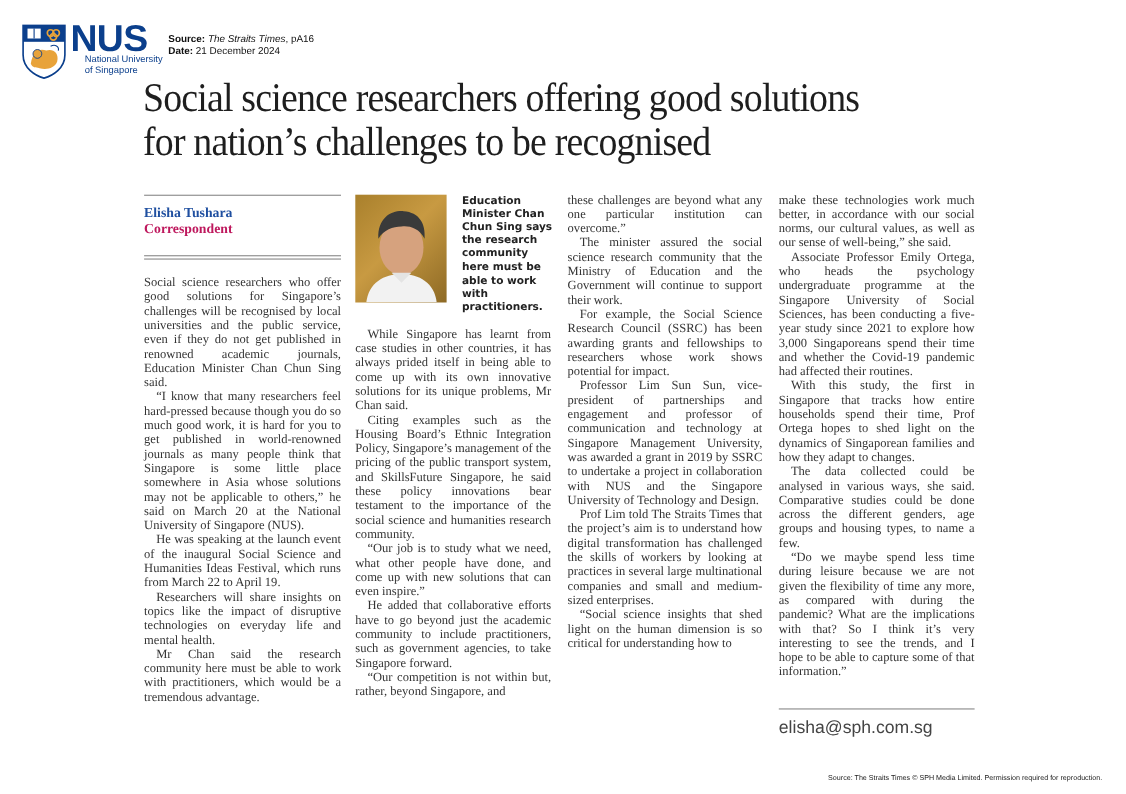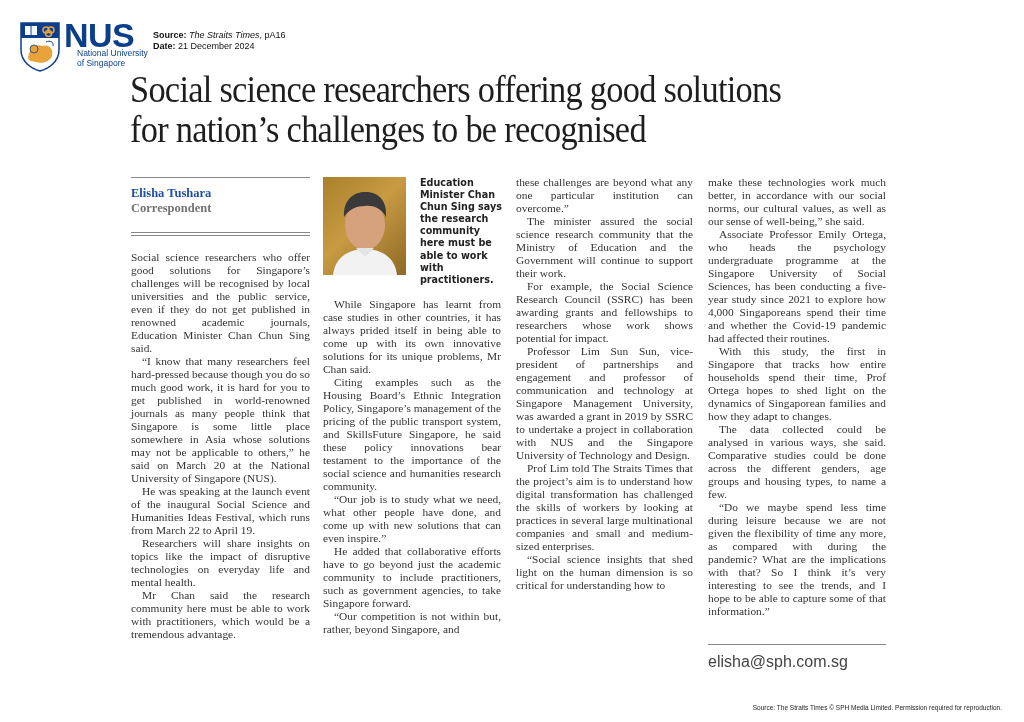--- a/index.html
+++ b/index.html
@@ -16,21 +16,21 @@
   .col { position:absolute; font-family:"Liberation Serif", serif; font-size:11.4px; line-height:13px; color:#333; text-align:justify; hyphens:auto; }
   .col p { margin:0; text-indent:11px; }
   .col p.first { text-indent:0; }
   .c1 { left:131px; top:251px; width:179px; }
   .c2 { left:323px; top:298px; width:178px; }
   .c3 { left:516px; top:176px; width:177px; }
   .c4 { left:708px; top:176px; width:178px; }
   .rule { position:absolute; left:131px; width:179px; border-top:1px solid #888; }
   .byline { position:absolute; left:131px; top:186px; font-family:"Liberation Serif", serif; font-weight:bold; }
   .byline .name { color:#1f4fa0; font-size:12.5px; line-height:15px; }
-  .byline .role { color:#737373; font-size:12.5px; line-height:15px; }
+  .byline .role { color:#be185d; font-size:12.5px; line-height:15px; }
   .photo { position:absolute; left:323px; top:177px; width:83px; height:98px; background:linear-gradient(135deg,#a9802c 0%,#c89a42 45%,#8e6a25 100%); overflow:hidden; }
   .caption { position:absolute; left:420px; top:177px; width:85px; font-family:"DejaVu Sans", sans-serif; font-weight:bold; font-size:9.6px; line-height:12.1px; color:#222; }
   .email-rule { position:absolute; left:708px; top:644px; width:178px; border-top:1px solid #888; }
   .email { position:absolute; left:708px; top:653px; font-family:Liberation Sans, sans-serif; font-size:16px; color:#444; }
   .footer { position:absolute; right:22px; top:704px; font-family:"Liberation Sans", sans-serif; font-size:6.5px; color:#222; }
 </style>
 </head>
 <body>
 
 <div class="logo">
@@ -103,21 +103,21 @@
   <p class="first">these challenges are beyond what any one particular institution can overcome.”</p>
   <p>The minister assured the social science research community that the Ministry of Education and the Government will continue to support their work.</p>
   <p>For example, the Social Science Research Council (SSRC) has been awarding grants and fellowships to researchers whose work shows potential for impact.</p>
   <p>Professor Lim Sun Sun, vice-president of partnerships and engagement and professor of communication and technology at Singapore Management University, was awarded a grant in 2019 by SSRC to undertake a project in collaboration with NUS and the Singapore University of Technology and Design.</p>
   <p>Prof Lim told The Straits Times that the project’s aim is to understand how digital transformation has challenged the skills of workers by looking at practices in several large multinational companies and small and medium-sized enterprises.</p>
   <p>“Social science insights that shed light on the human dimension is so critical for understanding how to</p>
 </div>
 
 <div class="col c4">
   <p class="first">make these technologies work much better, in accordance with our social norms, our cultural values, as well as our sense of well-being,” she said.</p>
-  <p>Associate Professor Emily Ortega, who heads the psychology undergraduate programme at the Singapore University of Social Sciences, has been conducting a five-year study since 2021 to explore how 4,000 Singaporeans spend their time and whether the Covid-19 pandemic had affected their routines.</p>
+  <p>Associate Professor Emily Ortega, who heads the psychology undergraduate programme at the Singapore University of Social Sciences, has been conducting a five-year study since 2021 to explore how 3,000 Singaporeans spend their time and whether the Covid-19 pandemic had affected their routines.</p>
   <p>With this study, the first in Singapore that tracks how entire households spend their time, Prof Ortega hopes to shed light on the dynamics of Singaporean families and how they adapt to changes.</p>
   <p>The data collected could be analysed in various ways, she said. Comparative studies could be done across the different genders, age groups and housing types, to name a few.</p>
   <p>“Do we maybe spend less time during leisure because we are not given the flexibility of time any more, as compared with during the pandemic? What are the implications with that? So I think it’s very interesting to see the trends, and I hope to be able to capture some of that information.”</p>
 </div>
 
 <div class="email-rule"></div>
 <div class="email">elisha@sph.com.sg</div>
 
 <div class="footer">Source: The Straits Times © SPH Media Limited. Permission required for reproduction.</div>
 

